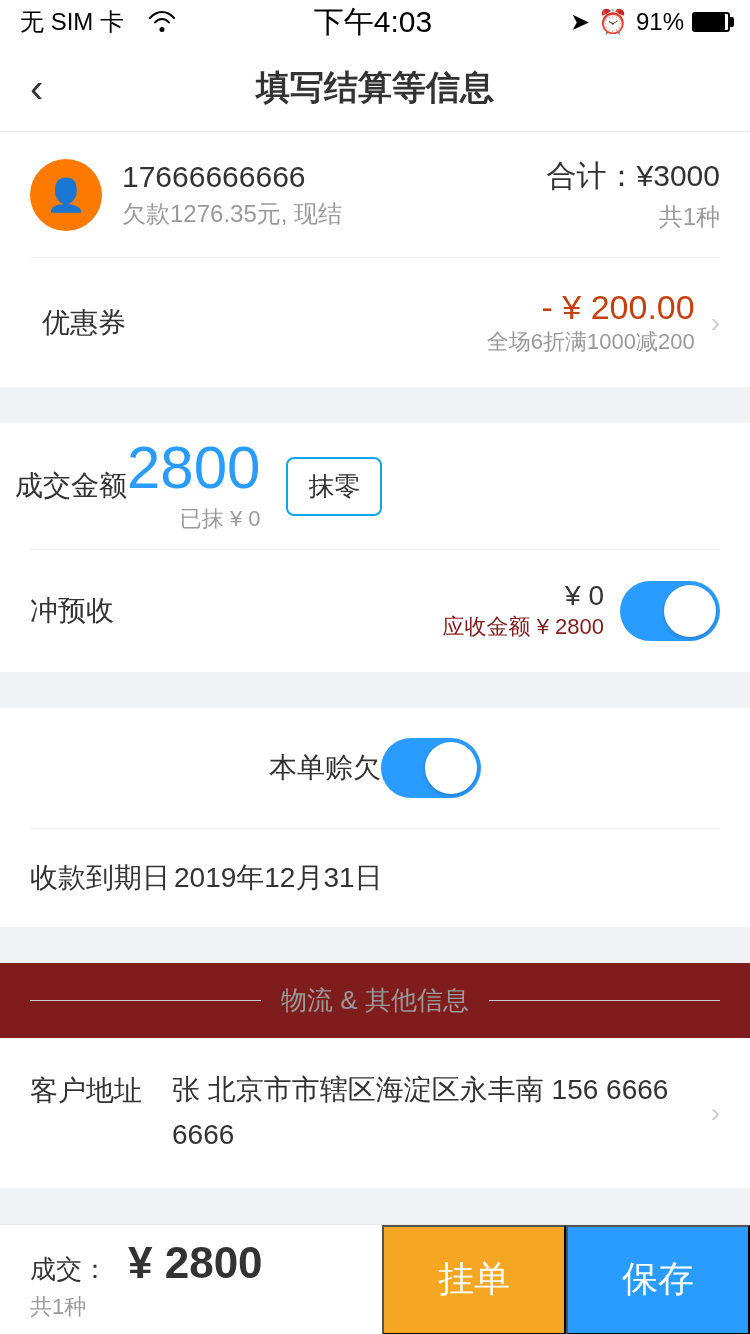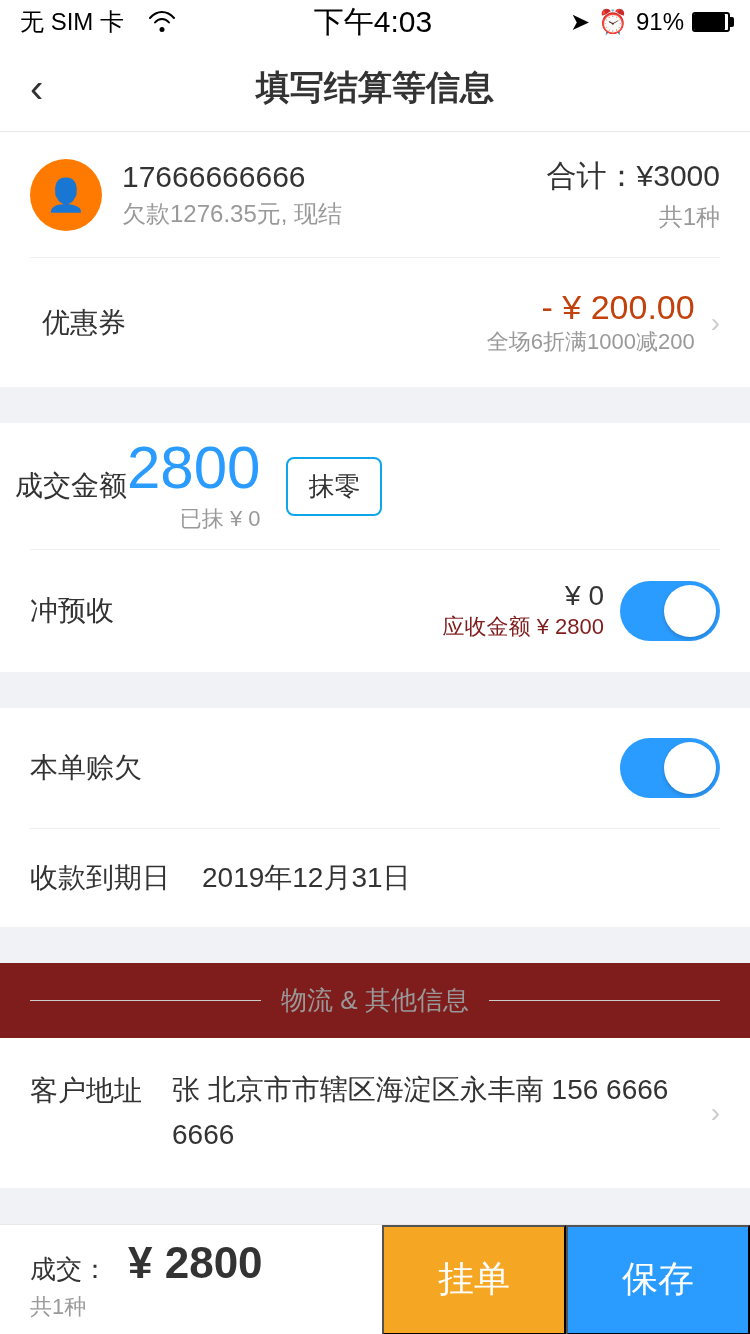--- a/index.html
+++ b/index.html
@@ -186,32 +186,32 @@
       right: 4px;
       box-shadow: 0 2px 4px rgba(0,0,0,0.2);
     }
 
     
     .debt-row {
       background: #fff;
       padding: 30px;
       display: flex;
       align-items: center;
-      justify-content: space-between;
+      justify-content: center;
       min-height: 90px;
     }
     .debt-label { font-size: 28px; color: #333; }
 
     
     .duedate-row {
       background: #fff;
       padding: 30px;
       display: flex;
       align-items: center;
-      gap: 32px;
+      gap: 4px;
       min-height: 90px;
     }
     .duedate-label { font-size: 28px; color: #333; }
     .duedate-value { font-size: 28px; color: #333; }
 
     
     .section-header {
       background: #7f1d1d;
       padding: 20px 30px;
       display: flex;

